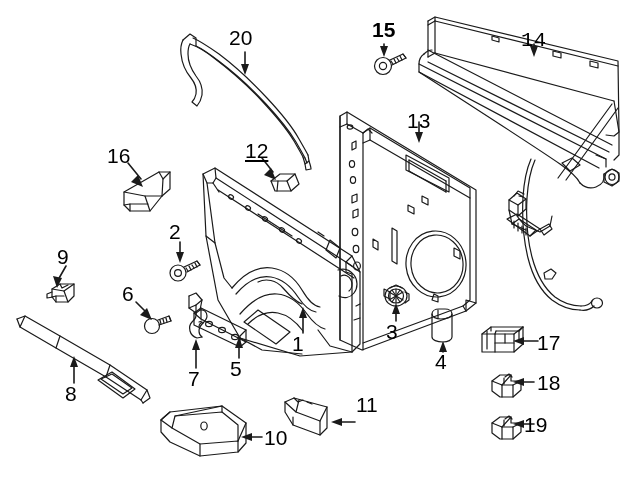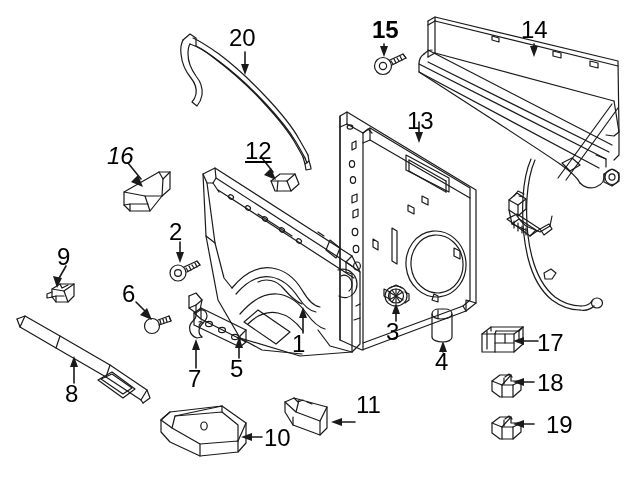--- a/index.html
+++ b/index.html
@@ -9,21 +9,21 @@
     width:640px;height:480px;
     background:#ffffff;
     overflow:hidden;
     font-family:"Liberation Sans", sans-serif;
   }
   #stage svg{position:absolute;left:0;top:0;}
   .callout{
     position:absolute;
     color:#000000;
     font-family:"Liberation Sans", sans-serif;
-    font-size:24px;
+    font-size:21px;
     line-height:25px;
     font-weight:400;
     letter-spacing:0px;
     white-space:nowrap;
     user-select:none;
   }
 </style>
 </head>
 <body>
 
@@ -440,21 +440,21 @@
   <div class="callout" style="left:435px;top:349px;">4</div>
   <div class="callout" style="left:230px;top:356px;">5</div>
   <div class="callout" style="left:122px;top:281px;">6</div>
   <div class="callout" style="left:188px;top:366px;">7</div>
   <div class="callout" style="left:65px;top:381px;">8</div>
   <div class="callout" style="left:57px;top:244px;">9</div>
   <div class="callout" style="left:264px;top:425px;">10</div>
   <div class="callout" style="left:356px;top:392px;">11</div>
   <div class="callout" style="left:245px;top:138px;text-decoration:underline;">12</div>
   <div class="callout" style="left:407px;top:108px;text-align:center;">13</div>
-  <div class="callout" style="left:521px;top:17px;">14</div>
+  <div class="callout" style="left:521px;top:28px;font-family:Liberation Mono, monospace;">14</div>
   <div class="callout" style="left:372px;top:17px;font-weight:bold;">15</div>
-  <div class="callout" style="left:107px;top:143px;font-style:italic;">16</div>
+  <div class="callout" style="left:107px;top:143px;">16</div>
   <div class="callout" style="left:537px;top:330px;">17</div>
   <div class="callout" style="left:537px;top:370px;">18</div>
-  <div class="callout" style="left:546px;top:412px;text-align:right;">19</div>
+  <div class="callout" style="left:524px;top:412px;text-align:right;">19</div>
   <div class="callout" style="left:229px;top:25px;">20</div>
 
 </div>
 
 </body></html>

